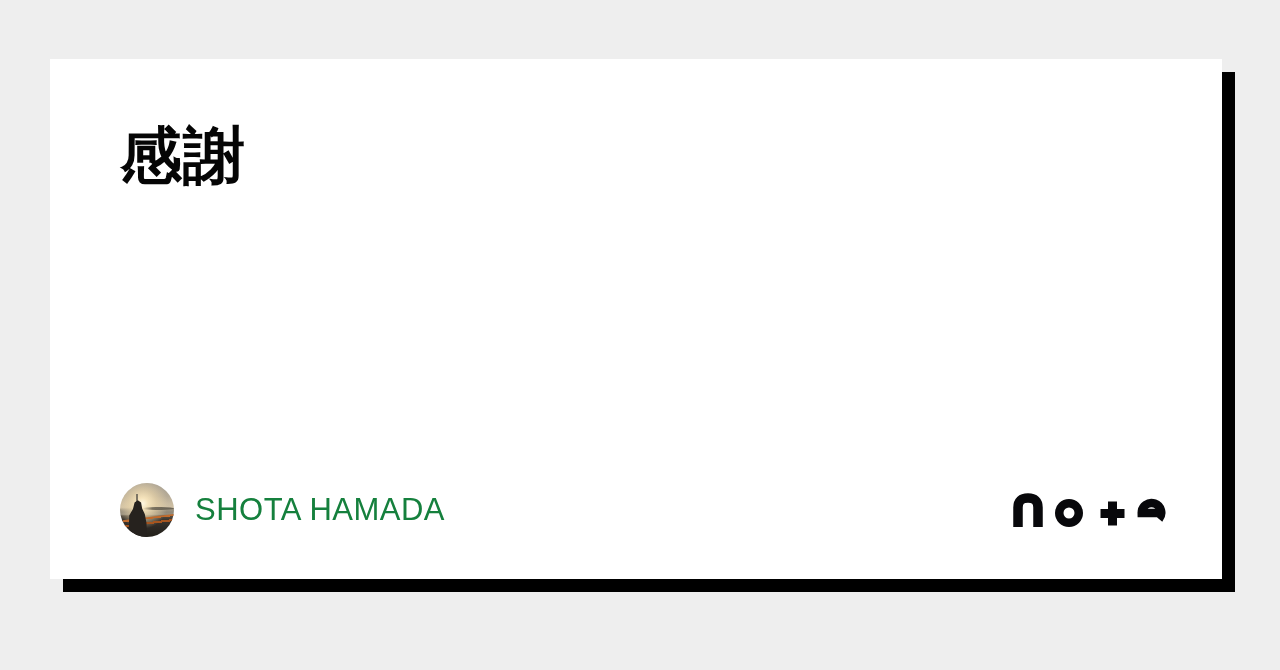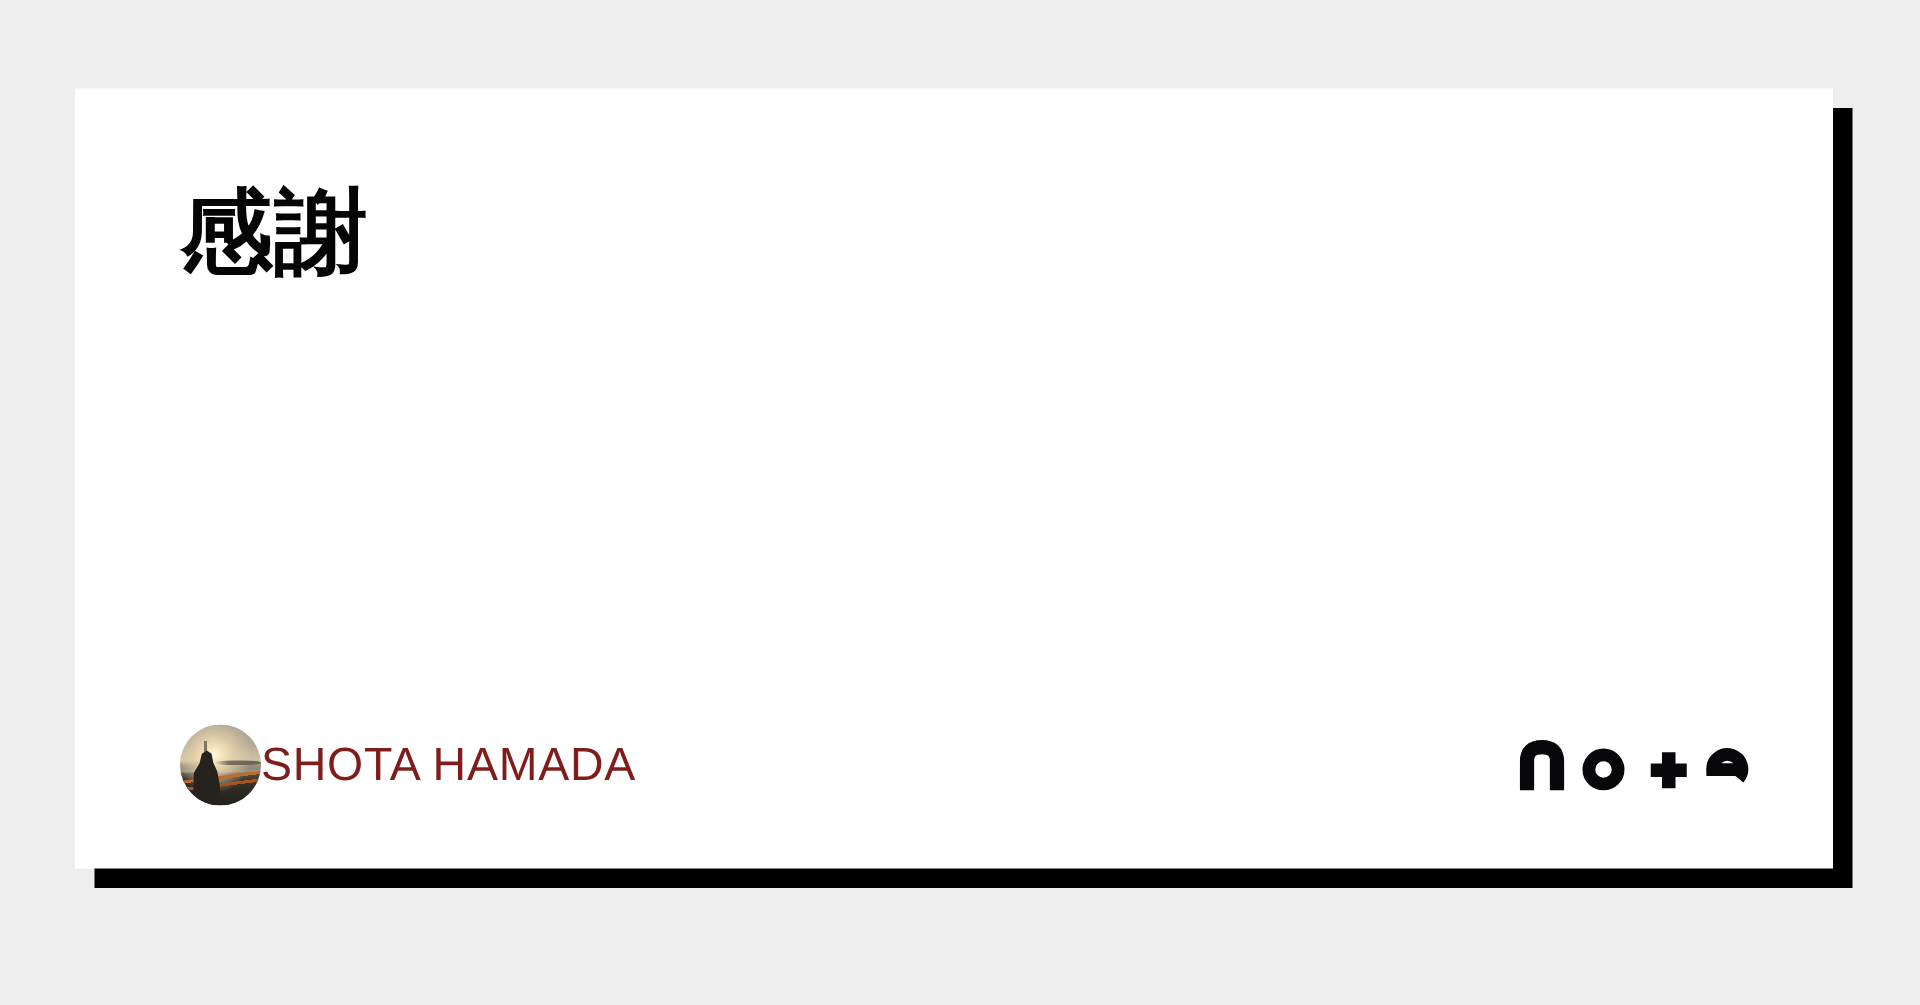--- a/index.html
+++ b/index.html
@@ -99,23 +99,24 @@
       rgba(0,0,0,0) 22%, rgba(0,0,0,0) 55%,
       #a5541f 55%, #a5541f 78%,
       rgba(0,0,0,0) 78%);
   }
   .av-person {
     position: absolute; inset: 0;
     background: #26221e;
     clip-path: polygon(16% 100%, 17% 60%, 24% 48%, 27% 36%, 33% 32%, 39% 36%, 41% 47%, 46% 58%, 49% 74%, 50% 100%);
   }
   .author-name {
+    margin-left: 21px;
     font-size: 31px;
     font-weight: 400;
-    color: #7f1d1d;
+    color: #15803d;
     letter-spacing: 0.5px;
     white-space: nowrap;
   }
   .brand-logo {
     display: block;
     width: 155px;
     height: 34px;
   }
   .brand-logo path, .brand-logo circle {
     stroke: #08080b;

